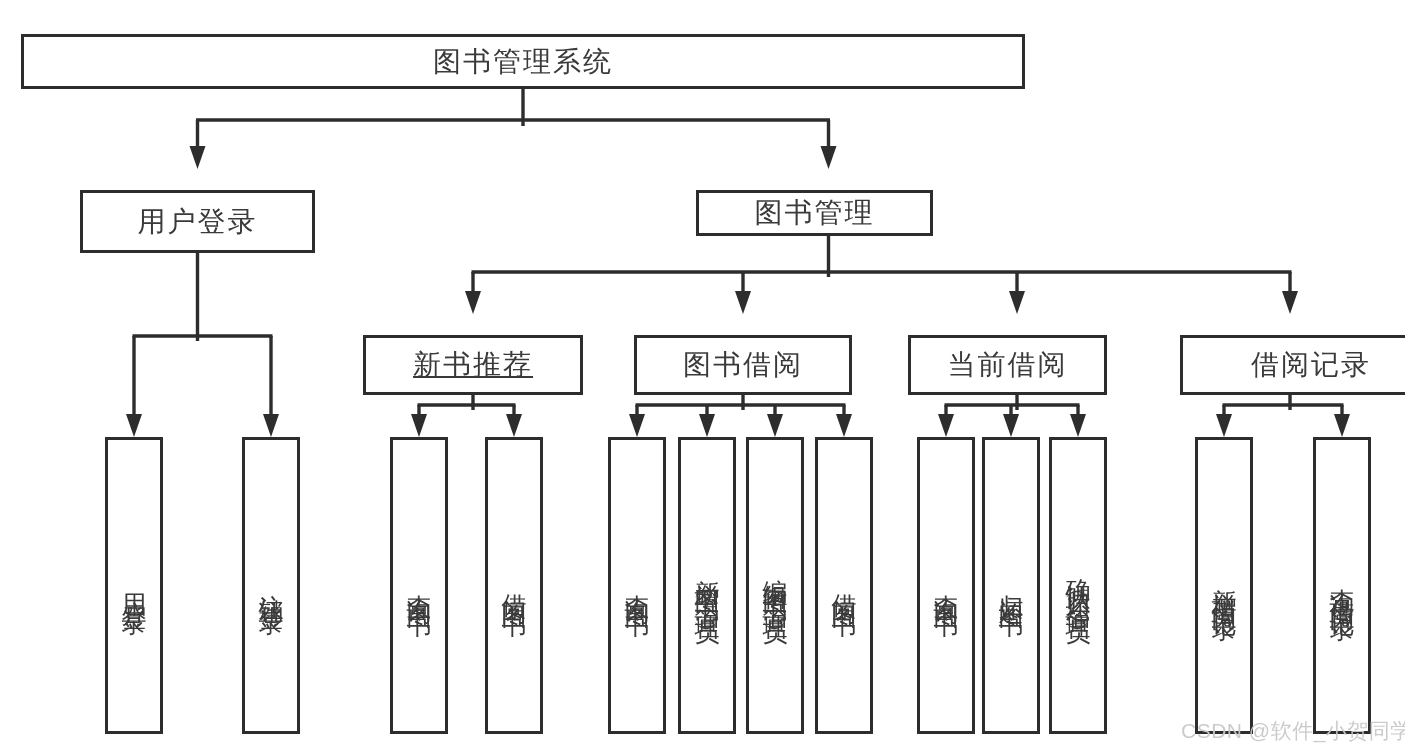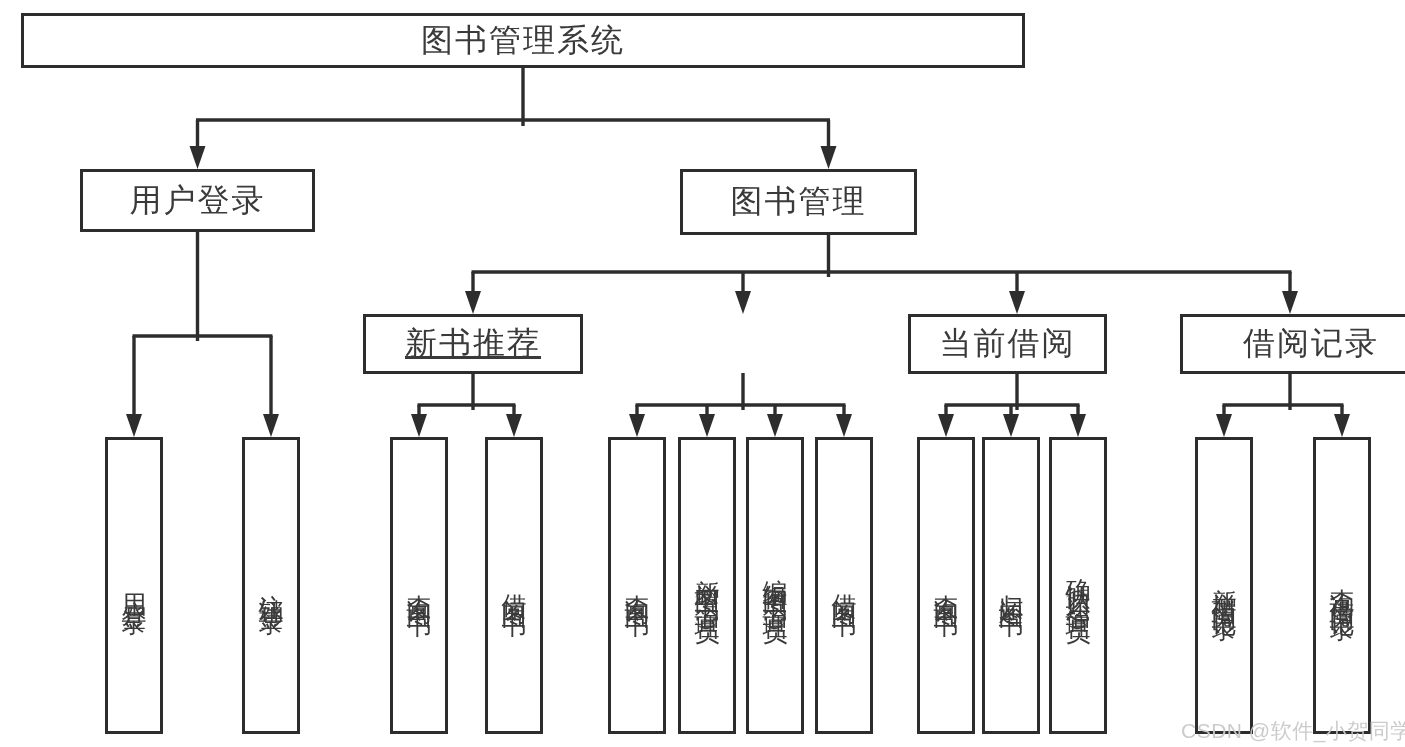--- a/index.html
+++ b/index.html
@@ -41,23 +41,24 @@
     position:absolute;
     box-sizing:border-box;
     border:3px solid var(--box-border);
     background:var(--box-fill);
     display:flex;
     align-items:center;
     justify-content:center;
     color:var(--text);
   }
   .hbox{
-    font-size:32px;
+    font-size:28px;
     letter-spacing:2px;
     white-space:nowrap;
+    margin-top:21px;
   }
   .vbox{
     font-size:25px;
   }
   .vbox .vtext{
     writing-mode:vertical-rl;
     text-orientation:mixed;
     letter-spacing:6px;
     line-height:1;
     white-space:nowrap;
@@ -154,27 +155,30 @@
     </g>
   </svg>
 
   <div class="hbox" style="left:21px;top:13px;width:1004px;height:55px;">
     <span>图书管理系统</span>
   </div>
 
   <div class="hbox" style="left:80px;top:169px;width:235px;height:63px;">
     <span>用户登录</span>
   </div>
-  <div class="hbox" style="left:680px;top:169px;width:237px;height:66px;font-family:Liberation Serif, serif;">
+  <div class="hbox" style="left:696px;top:169px;width:237px;height:46px;font-family:Liberation Serif, serif;">
     <span>图书管理</span>
   </div>
 
   <div class="hbox" style="left:363px;top:314px;width:220px;height:60px;text-decoration:underline;">
     <span>新书推荐</span>
   </div>
+  <div class="hbox" style="left:634px;top:314px;width:218px;height:60px;">
+    <span>图书借阅</span>
+  </div>
   <div class="hbox" style="left:908px;top:314px;width:199px;height:60px;">
     <span>当前借阅</span>
   </div>
   <div class="hbox" style="left:1180px;top:314px;width:262px;height:60px;">
     <span>借阅记录</span>
   </div>
 
   <div class="vbox" style="left:105px;top:437px;width:58px;height:297px;">
     <span class="vtext">用户登录</span>
   </div>

